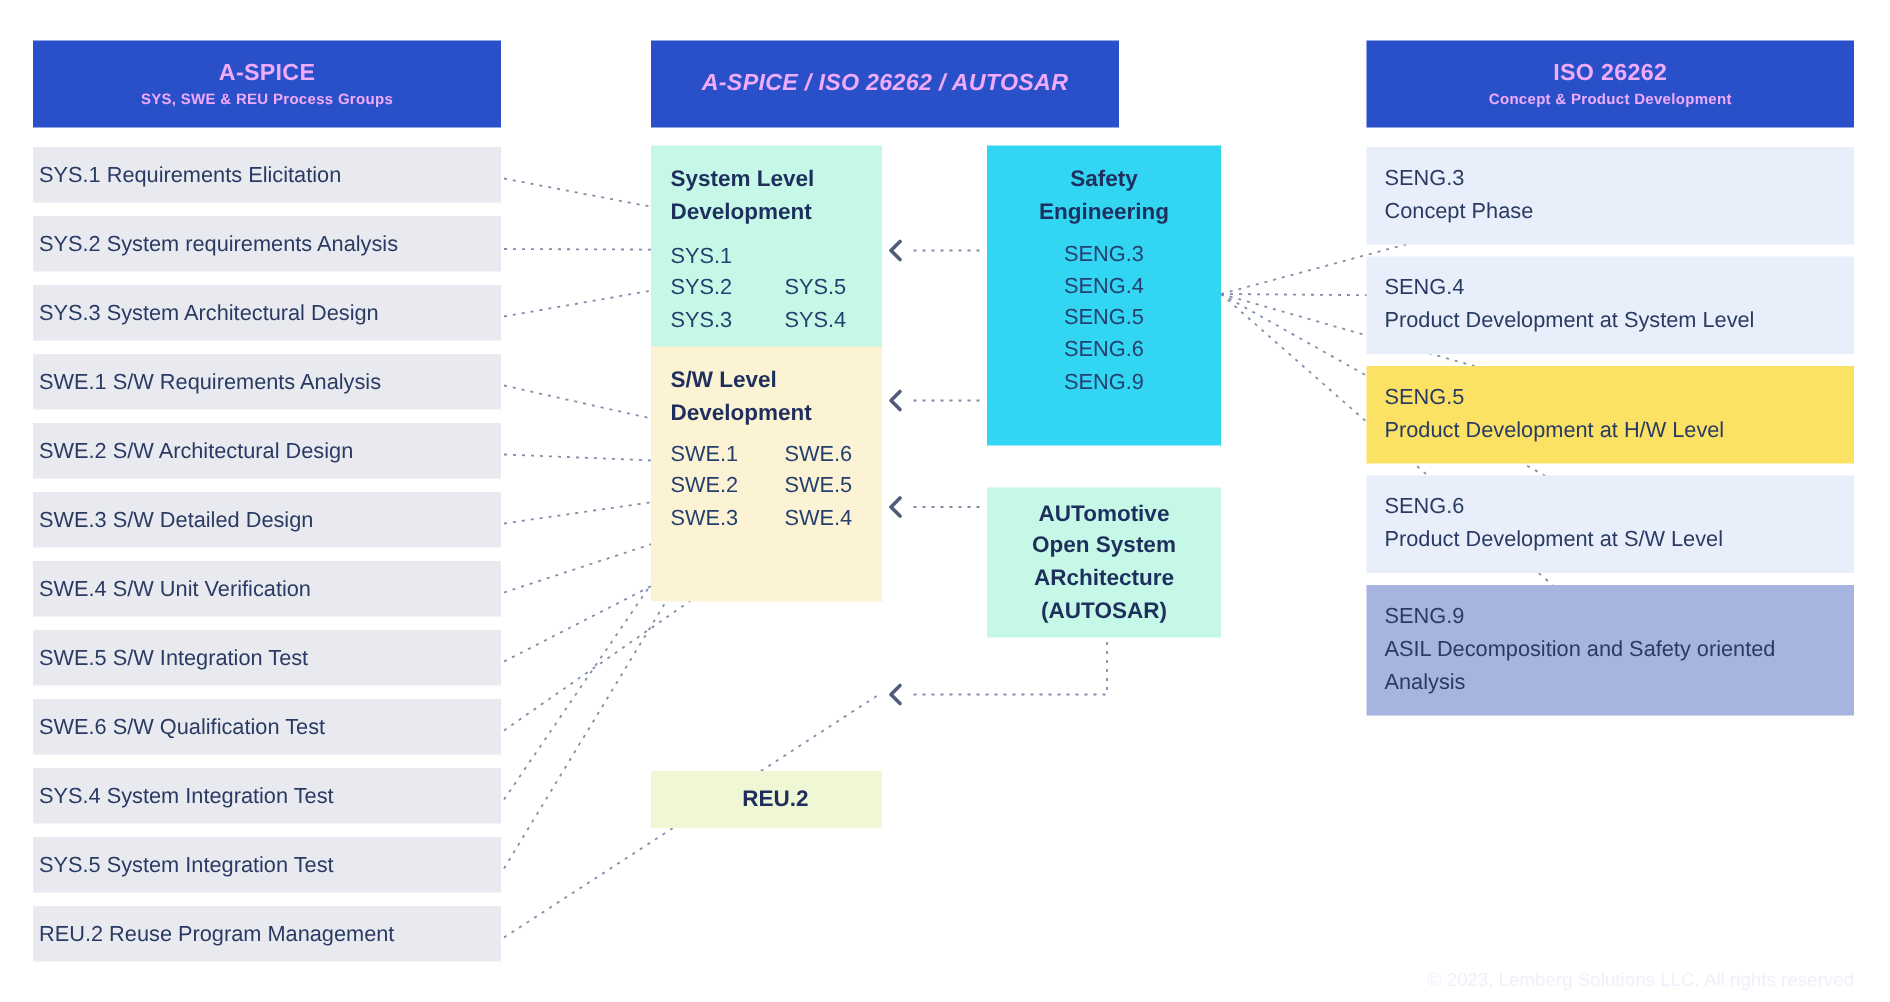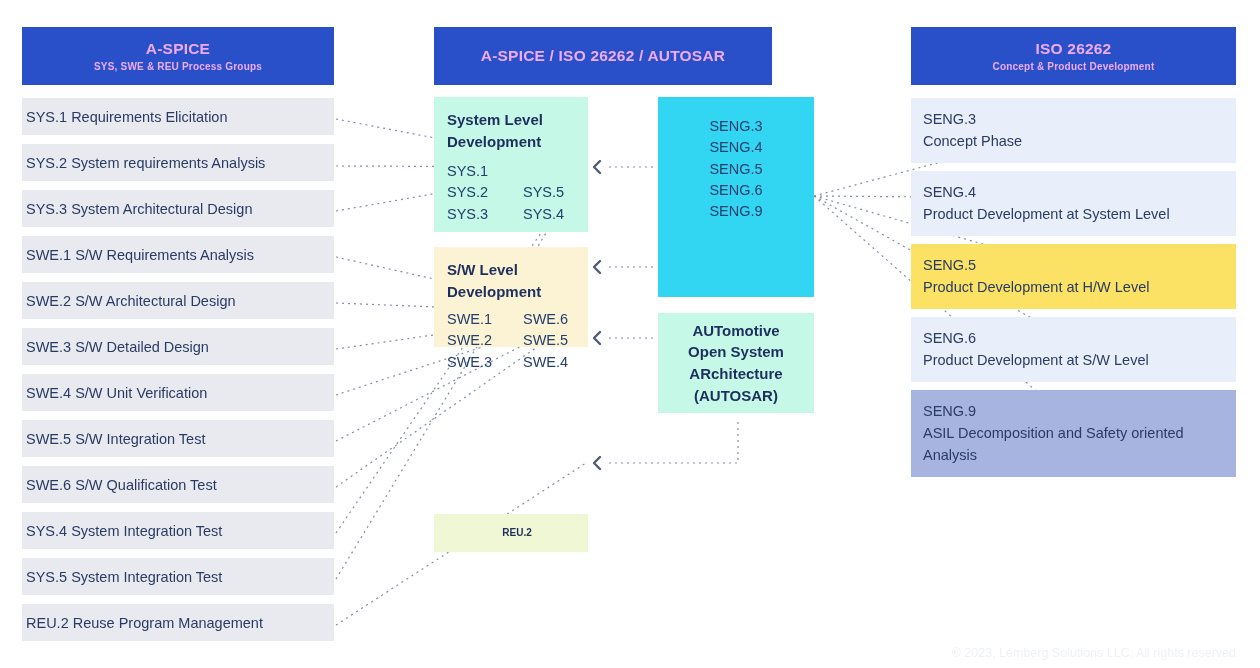--- a/index.html
+++ b/index.html
@@ -58,21 +58,21 @@
     height: 37px;
     display: flex;
     align-items: center;
     padding-left: 4px;
     margin-bottom: 9px;
     box-sizing: border-box;
   }
 
   
   #col-mid { left: 434px; top: 27px; width: 380px; }
-  #col-mid .col-header { height: 58px; width: 338px; }
+  #col-mid .col-header { height: 58px; width: 312px; font-style: italic; }
   .mid-body { position: relative; height: 520px; margin-top: 12px; }
   .mid-box {
     position: absolute;
     box-sizing: border-box;
     color: #1e2f5e;
   }
   .mid-box .box-title {
     font-weight: bold;
     font-size: 15px;
     line-height: 1.45;
@@ -84,46 +84,46 @@
     line-height: 1.5;
     color: #25406e;
   }
 
   #box-system {
     left: 0; top: 0; width: 154px; height: 135px;
     background: #c5f8e6;
     padding: 12px 0 12px 13px;
   }
   #box-swlevel {
-    left: 0; top: 150px; width: 154px; height: 100px;
+    left: 0; top: 134px; width: 154px; height: 170px;
     background: #fcf3d4;
     padding: 12px 16px 0 13px;
   }
   #box-reu {
     left: 0; top: 417px; width: 154px; height: 38px;
     background: #f0f7d4;
     display: flex; align-items: center; justify-content: center;
   }
-  #box-reu .box-title { font-size: 10px; margin-left: 12px; }
+  #box-reu .box-title { font-size: 15px; margin-left: 12px; }
 
   #box-seng {
     left: 224px; top: 0; width: 156px; height: 200px;
     background: #33d6f2;
     padding-top: 12px;
     text-align: center;
   }
   #box-seng .box-title { font-size: 15px; }
   #box-seng .seng-codes {
     margin-top: 7px;
     font-size: 14.5px;
     line-height: 1.47;
     color: #25406e;
   }
   #box-autosar {
-    left: 224px; top: 216px; width: 156px; height: 100px;
+    left: 224px; top: 228px; width: 156px; height: 100px;
     background: #c5f8e6;
     display: flex; flex-direction: column;
     justify-content: center; align-items: center;
     text-align: center;
   }
   #box-autosar .box-title { font-size: 15px; }
 
   
   #col-right { left: 911px; top: 27px; width: 325px; }
   #col-right .col-header { height: 58px; }
@@ -275,20 +275,22 @@
           <span>SWE.4</span>
         </div>
       </div>
 
       <div class="mid-box" id="box-reu">
         <span class="box-title">REU.2</span>
       </div>
 
       <div class="mid-box" id="box-seng">
         <div class="box-title">
+          <div>Safety</div>
+          <div>Engineering</div>
         </div>
         <div class="seng-codes">
           <div>SENG.3</div>
           <div>SENG.4</div>
           <div>SENG.5</div>
           <div>SENG.6</div>
           <div>SENG.9</div>
         </div>
       </div>
 

